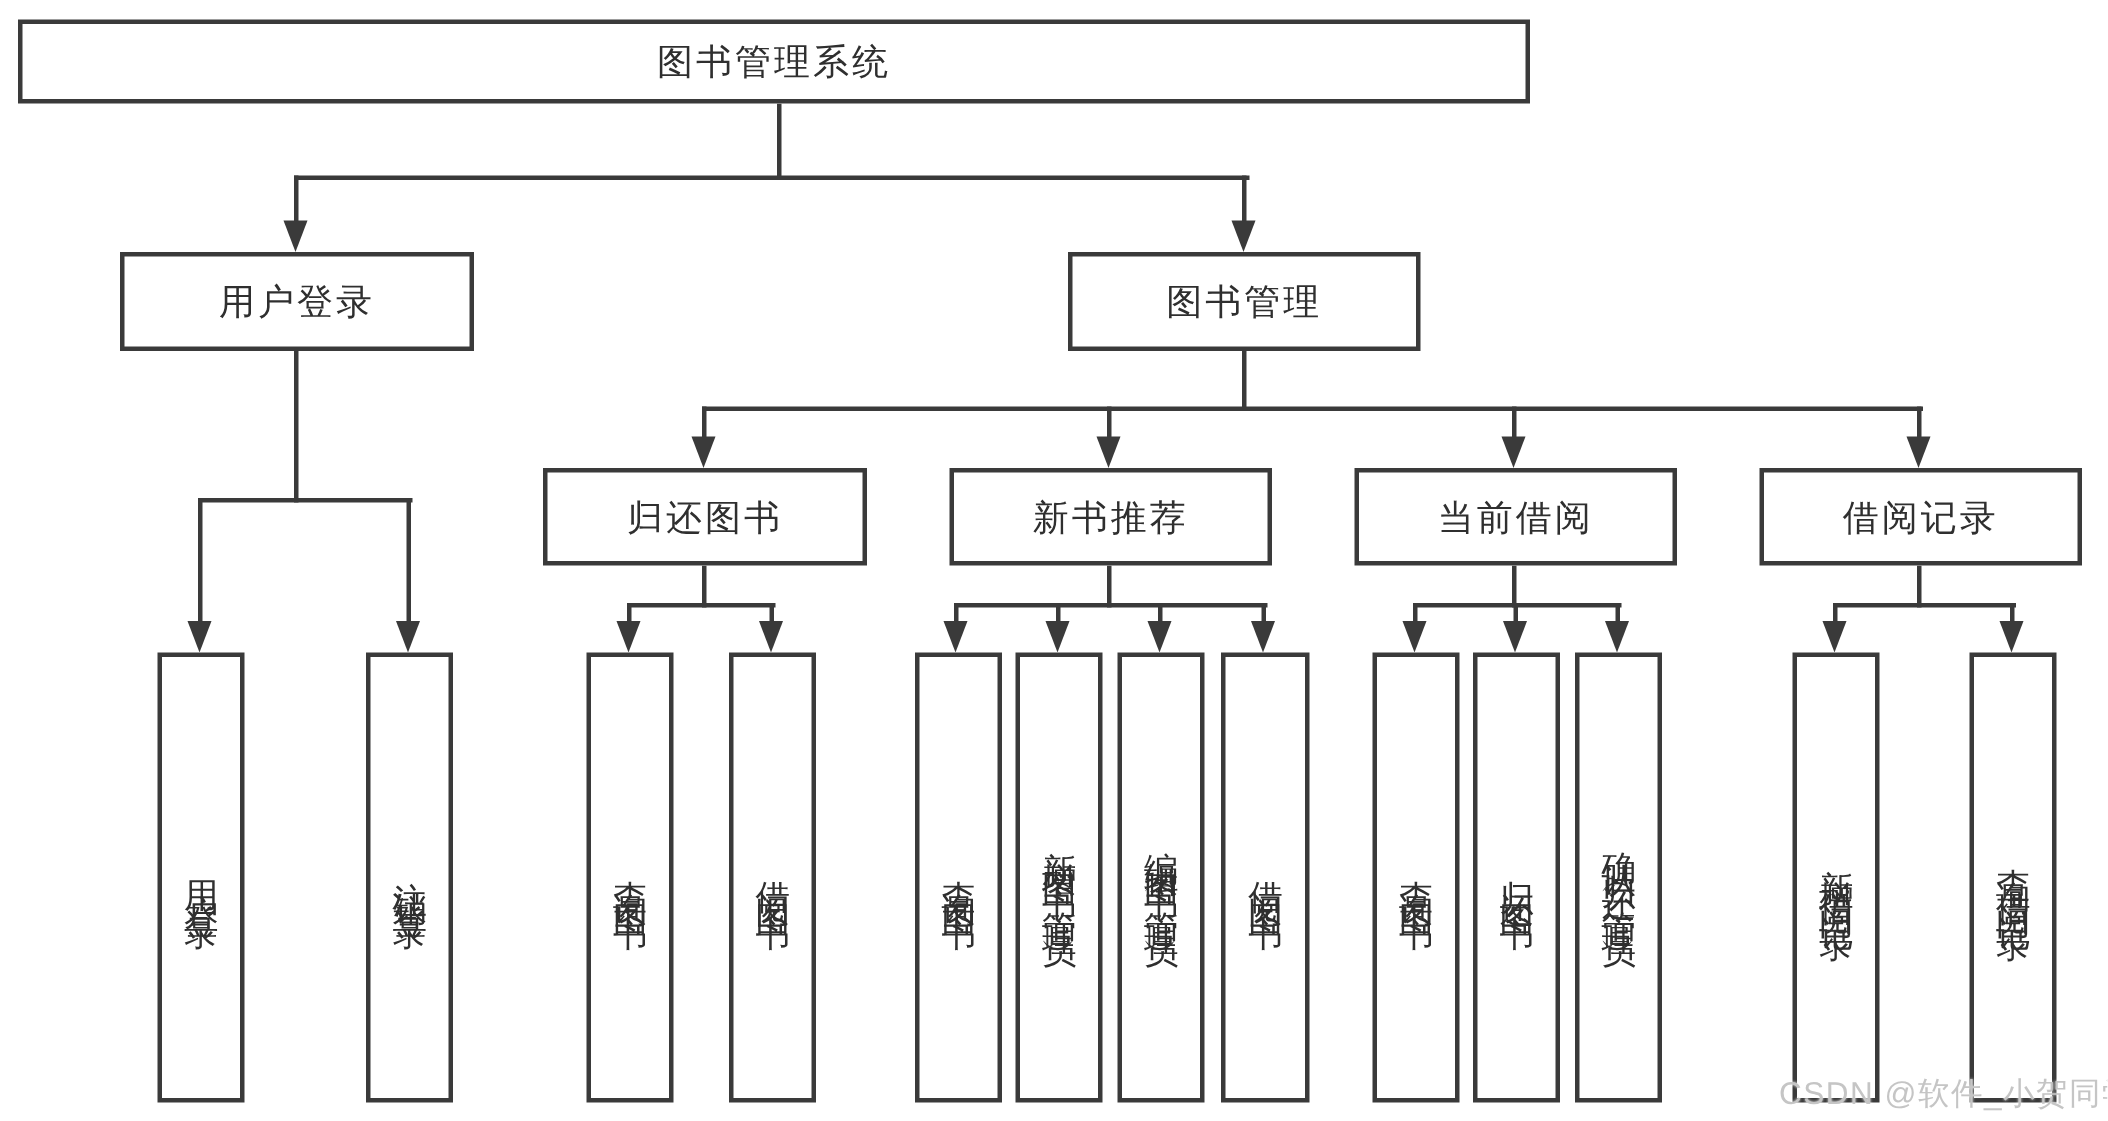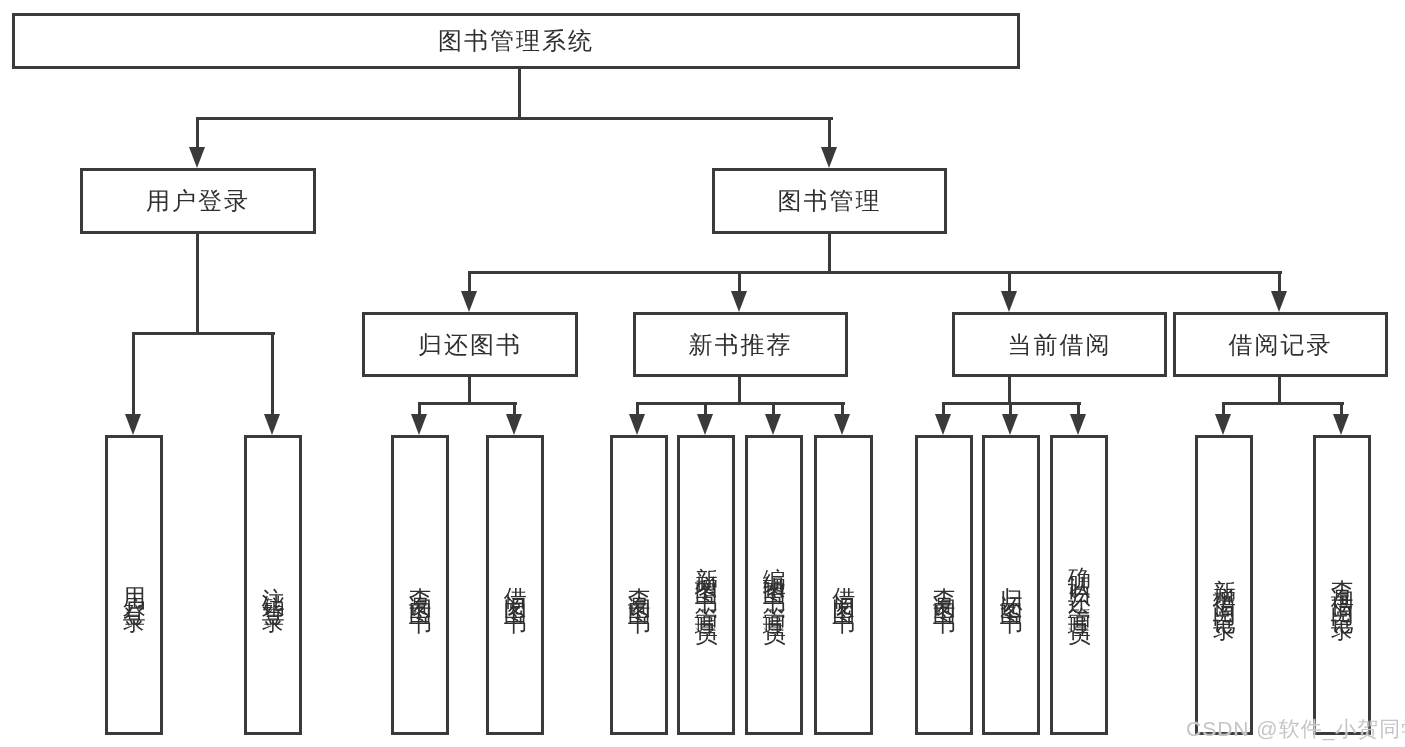--- a/index.html
+++ b/index.html
@@ -42,21 +42,21 @@
   <div class="box h-label" style="left:12px;top:13px;width:1008px;height:56px;">图书管理系统</div>
 
   <div class="box h-label" style="left:80px;top:168px;width:236px;height:66px;">用户登录</div>
 
   <div class="box h-label" style="left:712px;top:168px;width:235px;height:66px;">图书管理</div>
 
   <div class="box h-label" style="left:362px;top:312px;width:216px;height:65px;">归还图书</div>
 
   <div class="box h-label" style="left:633px;top:312px;width:215px;height:65px;">新书推荐</div>
 
-  <div class="box h-label" style="left:952px;top:312px;width:215px;height:65px;">当前借阅</div>
+  <div class="box h-label" style="left:903px;top:312px;width:215px;height:65px;">当前借阅</div>
 
   <div class="box h-label" style="left:1173px;top:312px;width:215px;height:65px;">借阅记录</div>
 
   <div class="box v-box" style="left:105px;top:435px;width:58px;height:300px;">用户登录</div>
 
   <div class="box v-box" style="left:244px;top:435px;width:58px;height:300px;">注销登录</div>
 
   <div class="box v-box" style="left:391px;top:435px;width:58px;height:300px;">查询图书</div>
 
   <div class="box v-box" style="left:486px;top:435px;width:58px;height:300px;">借阅图书</div>

